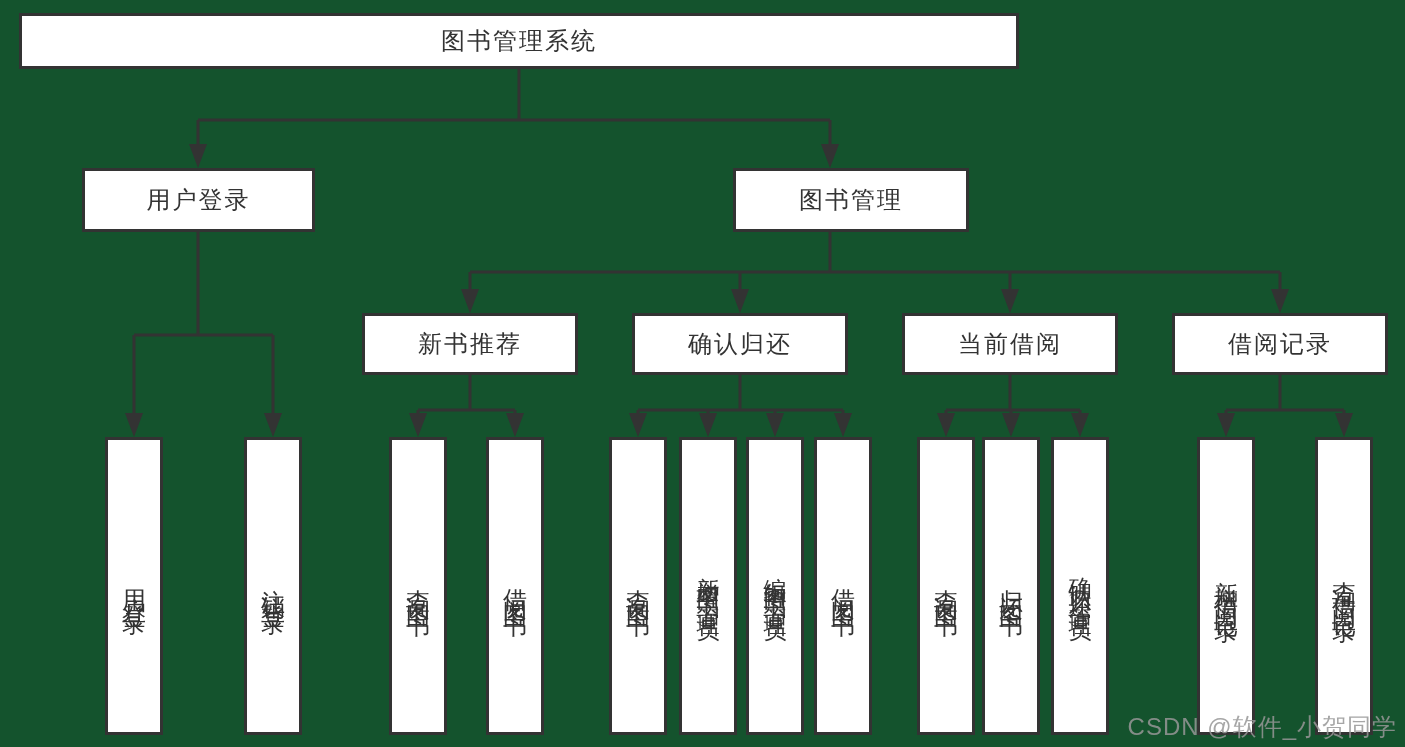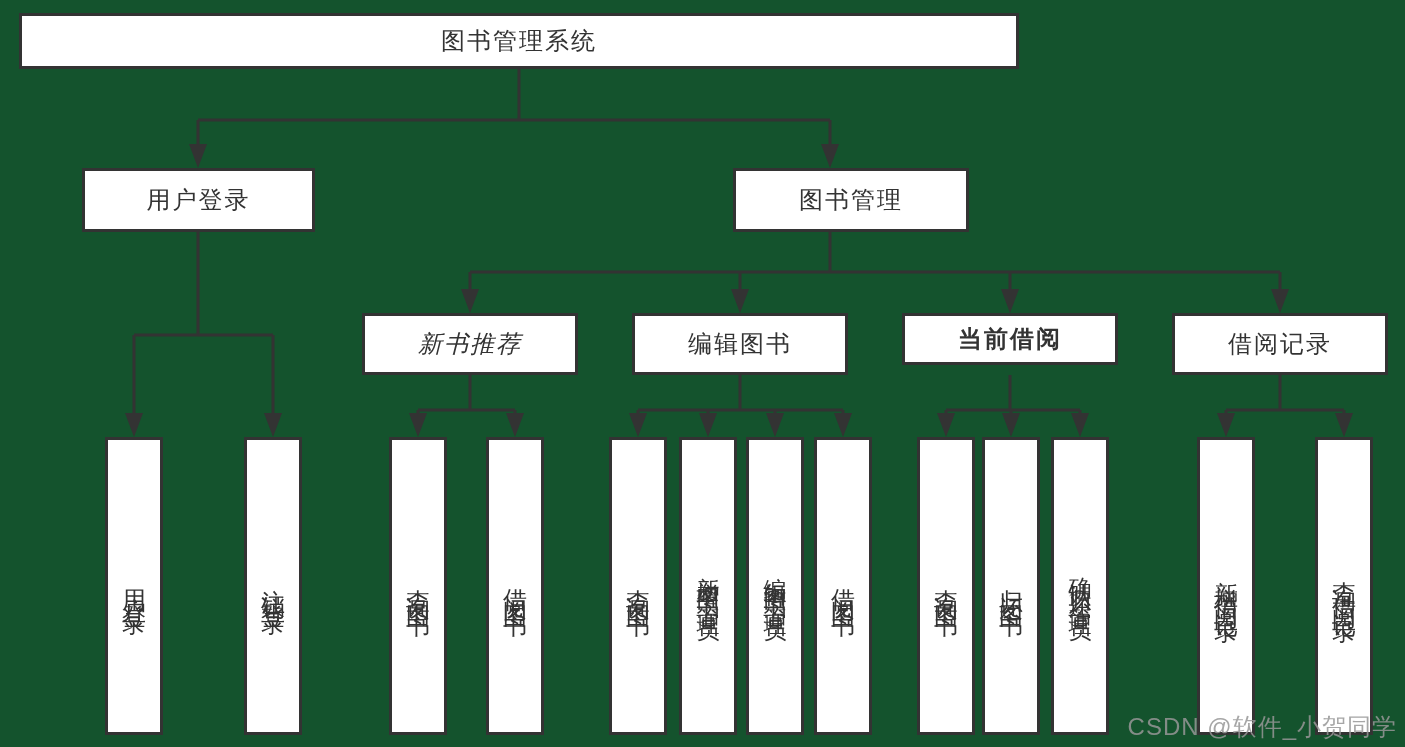--- a/index.html
+++ b/index.html
@@ -24,23 +24,23 @@
   .v-label.tight { letter-spacing:6px; font-size:23px; }
   .watermark {
     position:absolute; right:8px; bottom:4px; z-index:2;
     font-size:24px; letter-spacing:1px; color:var(--wm,#979797); opacity:.85;
     white-space:nowrap;
   }
   
   #n-root { left:19px;  top:13px;  width:1000px; height:56px; }
   #n-l2-0 { left:82px;  top:168px; width:233px;  height:64px; }
   #n-l2-1 { left:712px; top:168px; width:236px;  height:64px;margin-left:21px; }
-  #n-l3-0 { left:362px; top:313px; width:216px;  height:62px;font-style:italic; }
+  #n-l3-0 { left:362px; top:313px; width:216px;  height:62px; }
   #n-l3-1 { left:632px; top:313px; width:216px;  height:62px; }
-  #n-l3-2 { left:902px; top:313px; width:216px;  height:52px;font-weight:bold; }
+  #n-l3-2 { left:902px; top:313px; width:216px;  height:62px; }
   #n-l3-3 { left:1172px;top:313px; width:216px;  height:62px; }
   .leaf   { top:437px; width:58px; height:298px; }
   #n-l4-0 { left:105px; }  #n-l4-1 { left:244px; }
   #n-l4-2 { left:389px; }  #n-l4-3 { left:486px; }
   #n-l4-4 { left:609px; }  #n-l4-5 { left:679px; }
   #n-l4-6 { left:746px; }  #n-l4-7 { left:814px; }
   #n-l4-8 { left:917px; }  #n-l4-9 { left:982px; }
   #n-l4-10{ left:1051px; } #n-l4-11{ left:1197px; }
   #n-l4-12{ left:1315px; }
 </style>
@@ -93,21 +93,21 @@
     <span class="h-label">用户登录</span>
   </div>
   <div id="n-l2-1" class="box">
     <span class="h-label">图书管理</span>
   </div>
 
   <div id="n-l3-0" class="box">
     <span class="h-label">新书推荐</span>
   </div>
   <div id="n-l3-1" class="box">
-    <span class="h-label">编辑图书</span>
+    <span class="h-label">确认归还</span>
   </div>
   <div id="n-l3-2" class="box">
     <span class="h-label">当前借阅</span>
   </div>
   <div id="n-l3-3" class="box">
     <span class="h-label">借阅记录</span>
   </div>
 
   <div id="n-l4-0" class="box leaf">
     <span class="v-label">用户登录</span>

